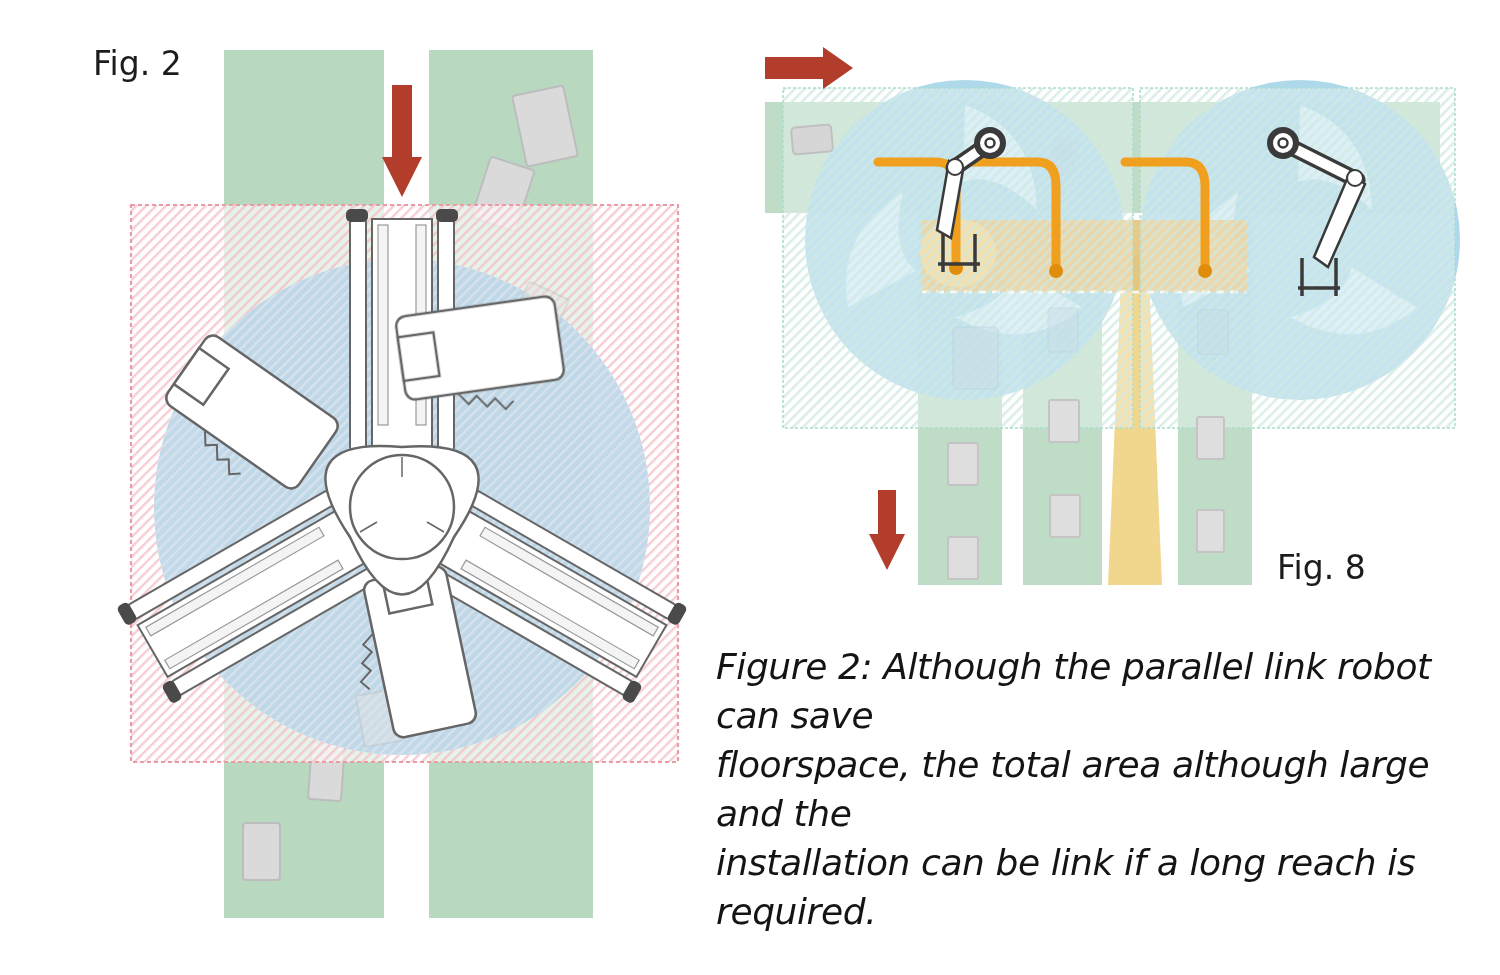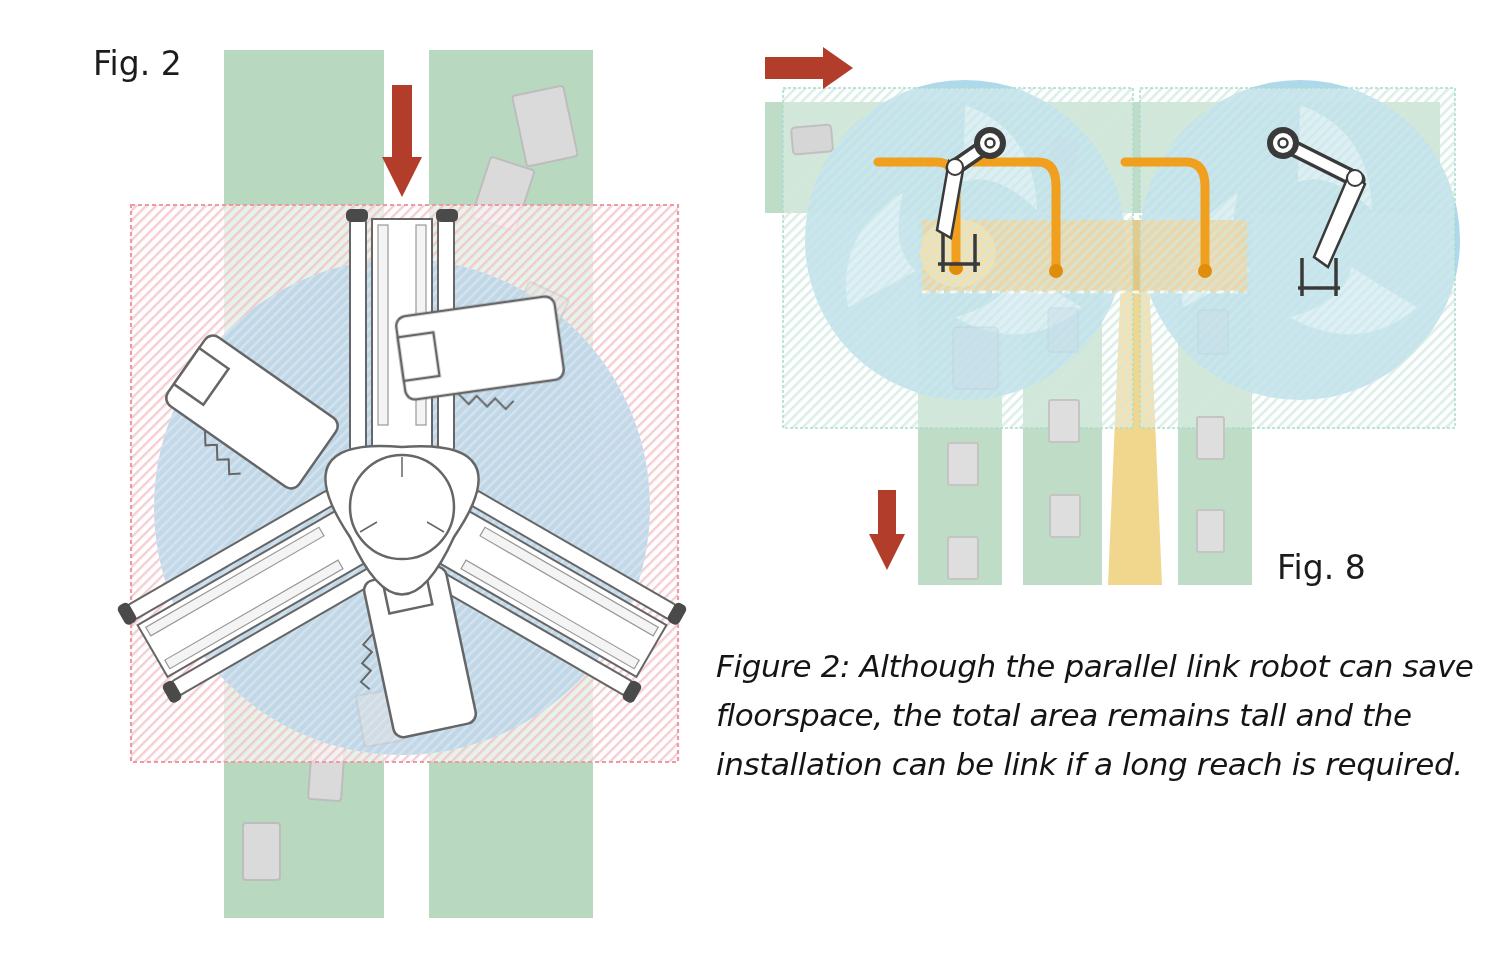--- a/index.html
+++ b/index.html
@@ -10,21 +10,21 @@
   .fig-label{
     position:absolute;font-size:33px;color:#1c1c1c;
     font-family:"DejaVu Sans", sans-serif;letter-spacing:0px;
   }
   #fig2-label{left:93px;top:44px;}
   #fig3-label{left:1277px;top:548px;}
   #fig2-panel{position:absolute;left:60px;top:40px;width:660px;height:900px;}
   #fig3-panel{position:absolute;left:750px;top:40px;width:720px;height:560px;}
   #caption{
     position:absolute;left:716px;top:642px;width:760px;
-    font-style:italic;font-size:31px;line-height:49px;color:#141414;
+    font-style:italic;font-size:36px;line-height:49px;color:#141414;
     font-family:"DejaVu Sans", sans-serif;letter-spacing:-0.4px;
   }
   svg{display:block;}
 </style>
 </head>
 <body>
 
 <div id="fig2-label" class="fig-label">Fig. 2</div>
 
 <div id="fig2-panel">
@@ -249,15 +249,15 @@
     <rect x="128" y="450" width="18" height="46"></rect>
     <polygon points="119,494 155,494 137,530"></polygon>
   </g>
 </svg>
 </div>
 
 <div id="fig3-label" class="fig-label">Fig. 8</div>
 
 <div id="caption">
   <div>Figure 2: Although the parallel link robot can save</div>
-  <div>floorspace, the total area remains tall and the</div>
+  <div>floorspace, the total area although large and the</div>
   <div>installation can be link if a long reach is required.</div>
 </div>
 
 </body></html>

